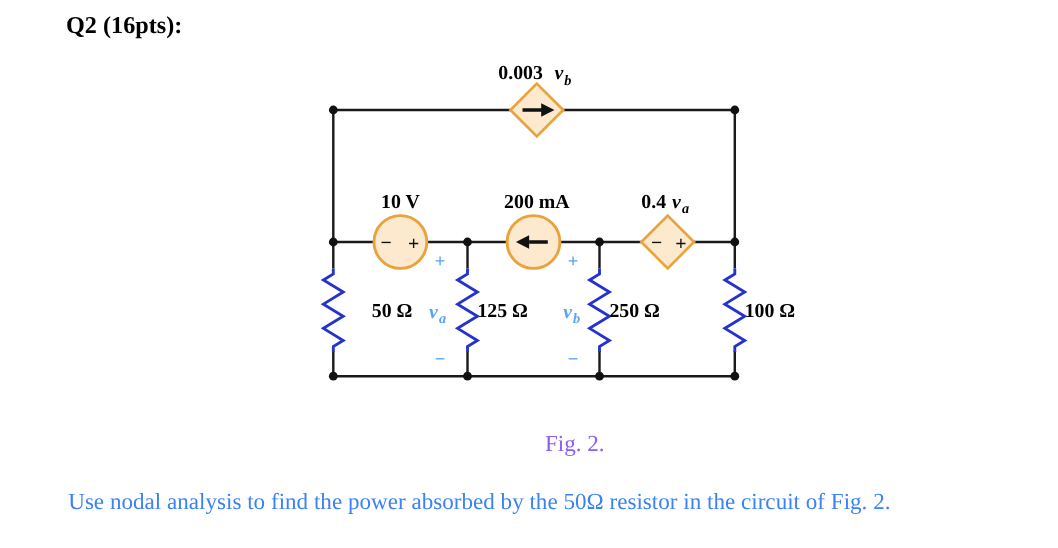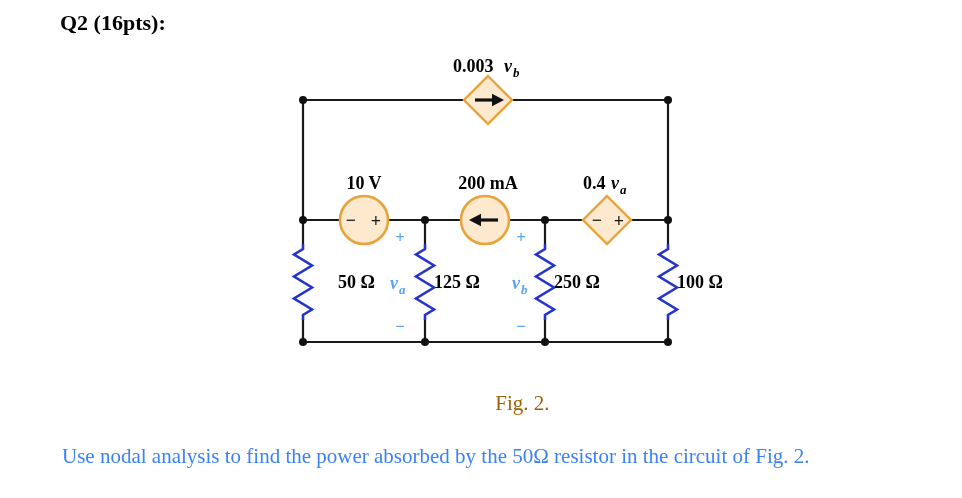--- a/index.html
+++ b/index.html
@@ -9,21 +9,21 @@
     background:#ffffff;
     font-family:"Liberation Serif", serif;
     overflow:hidden;
   }
   .title{
     position:absolute;left:60px;top:10px;
     font-size:22px;font-weight:bold;color:#000;
   }
   .caption{
     position:absolute;left:440px;top:391px;width:165px;
-    text-align:center;font-size:21px;color:#a16207;
+    text-align:center;font-size:21px;color:#8b5cf6;
   }
   .question{
     position:absolute;left:62px;top:444px;width:880px;
     font-size:21px;color:#3b82f6;white-space:nowrap;
   }
   svg.circuit{position:absolute;left:0;top:0;}
   
   .clbl{font-family:"Liberation Serif",serif;font-size:18px;font-weight:bold;fill:#000;}
   .cvar{font-family:"Liberation Serif",serif;font-size:18px;font-weight:bold;font-style:italic;fill:#000;}
   .csub{font-family:"Liberation Serif",serif;font-size:13px;font-weight:bold;font-style:italic;fill:#000;}

